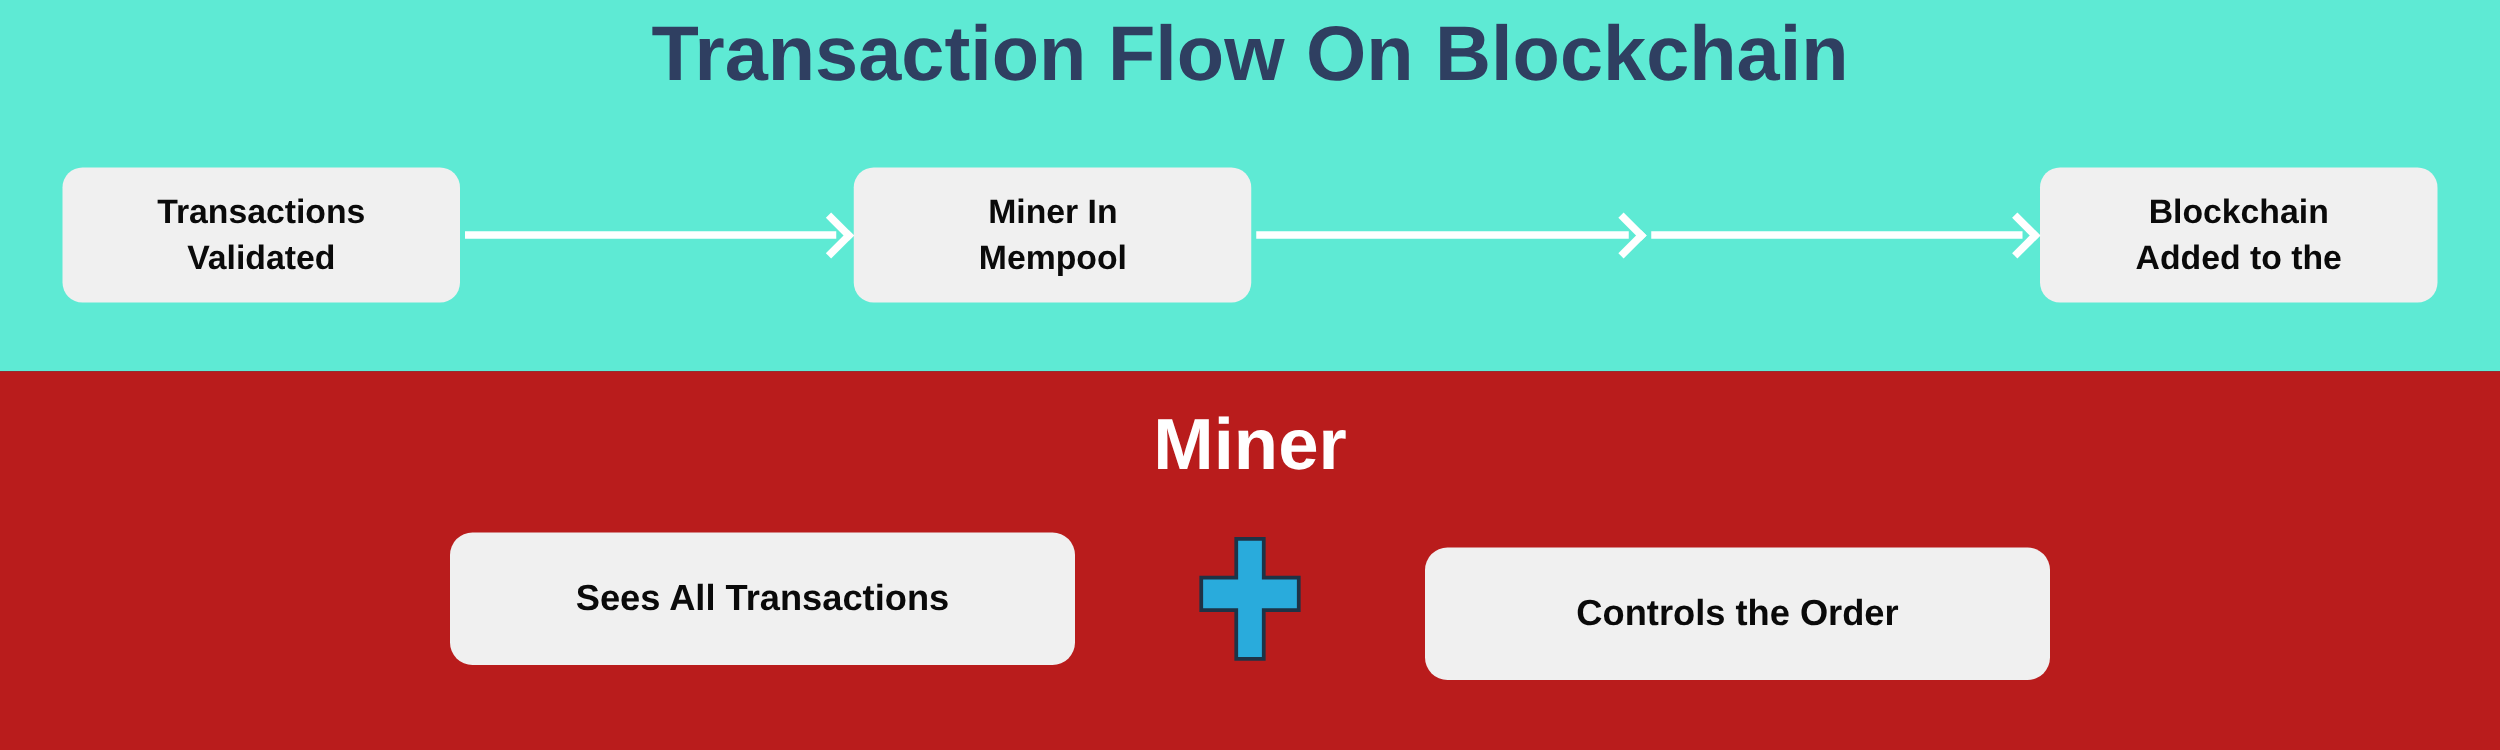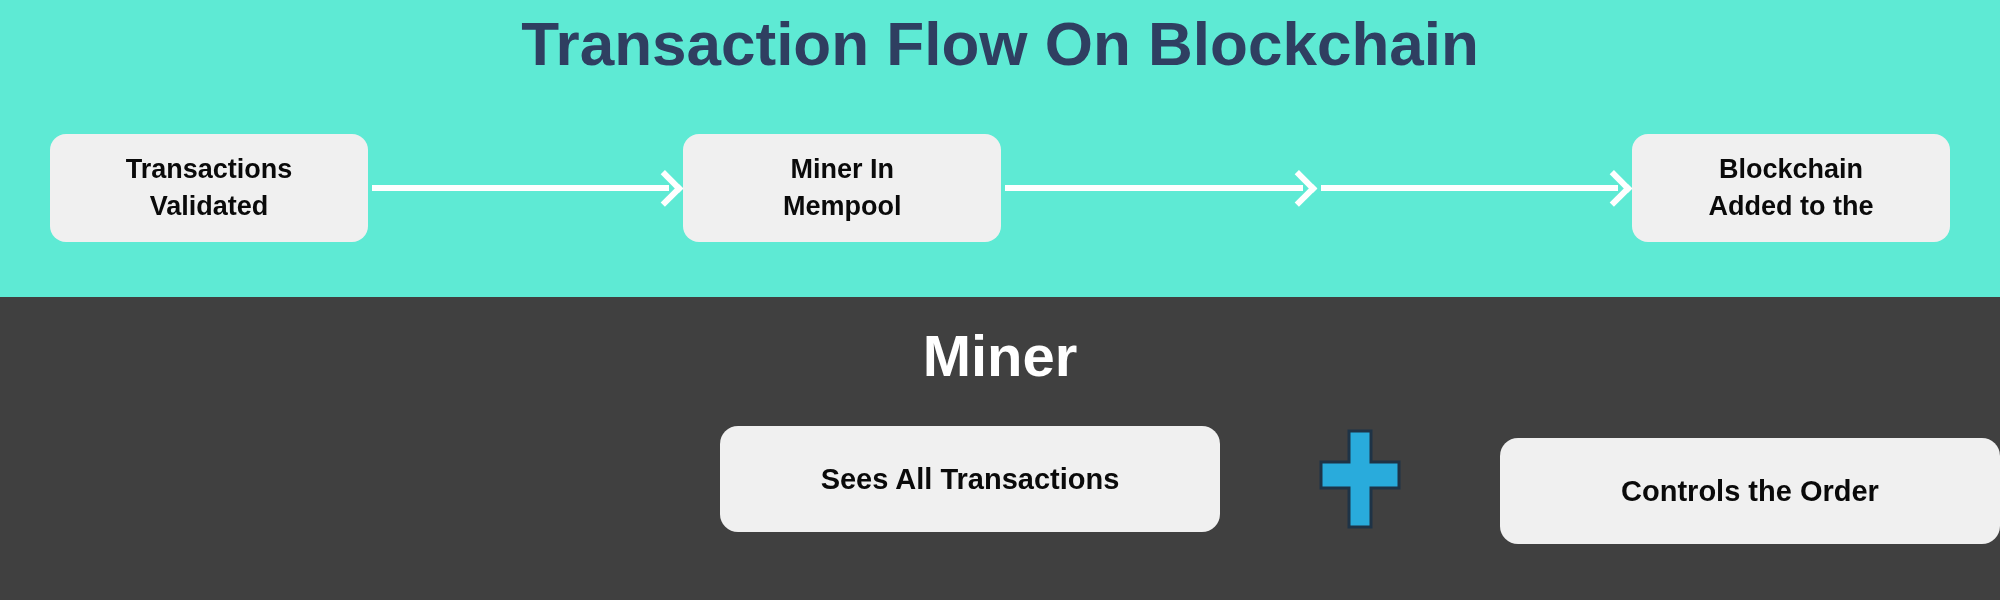--- a/index.html
+++ b/index.html
@@ -108,21 +108,21 @@
     transform-origin: 60% 40%;
   }
 
   
   .bottom-section {
     position: absolute;
     left: 0;
     top: 297px;
     width: 2000px;
     height: 303px;
-    background: #404040;
+    background: #b91c1c;
     box-sizing: border-box;
   }
 
   .miner-title {
     position: absolute;
     left: 0;
     top: 27px;
     width: 2000px;
     text-align: center;
     font-size: 58px;
@@ -134,21 +134,21 @@
 
   .miner-row {
     position: absolute;
     left: 0;
     top: 127px;
     width: 2000px;
     height: 110px;
     display: flex;
     flex-direction: row;
     align-items: center;
-    justify-content: flex-end;
+    justify-content: center;
   }
 
   .miner-box {
     background: #f0f0f0;
     border-radius: 18px;
     height: 106px;
     display: flex;
     flex-direction: column;
     align-items: center;
     justify-content: center;

